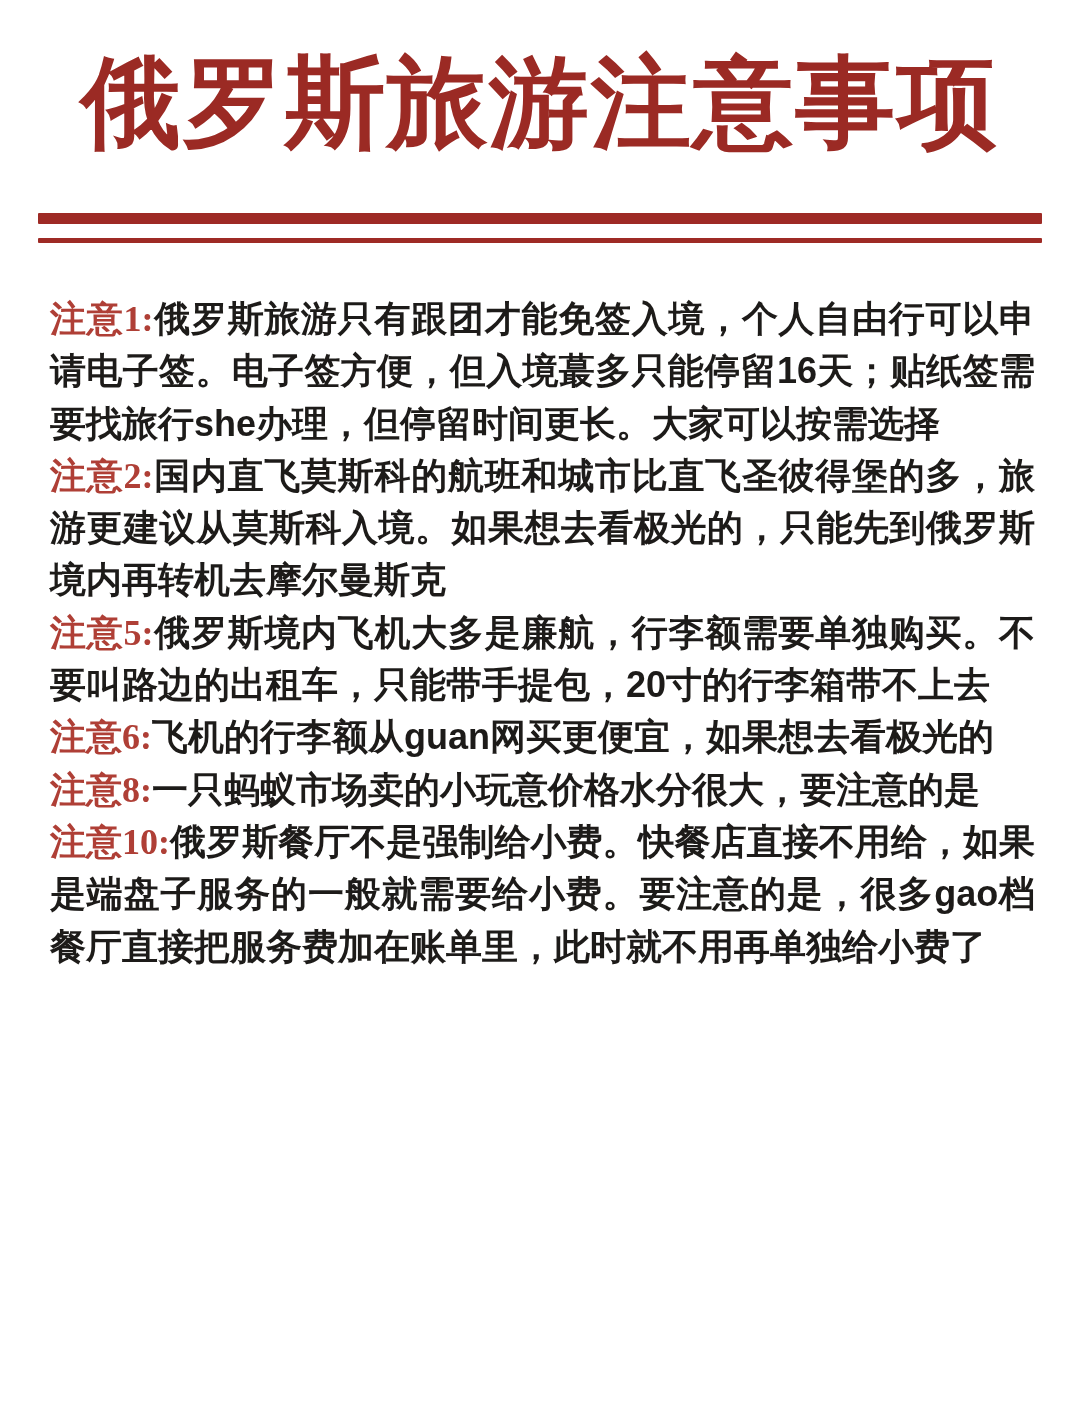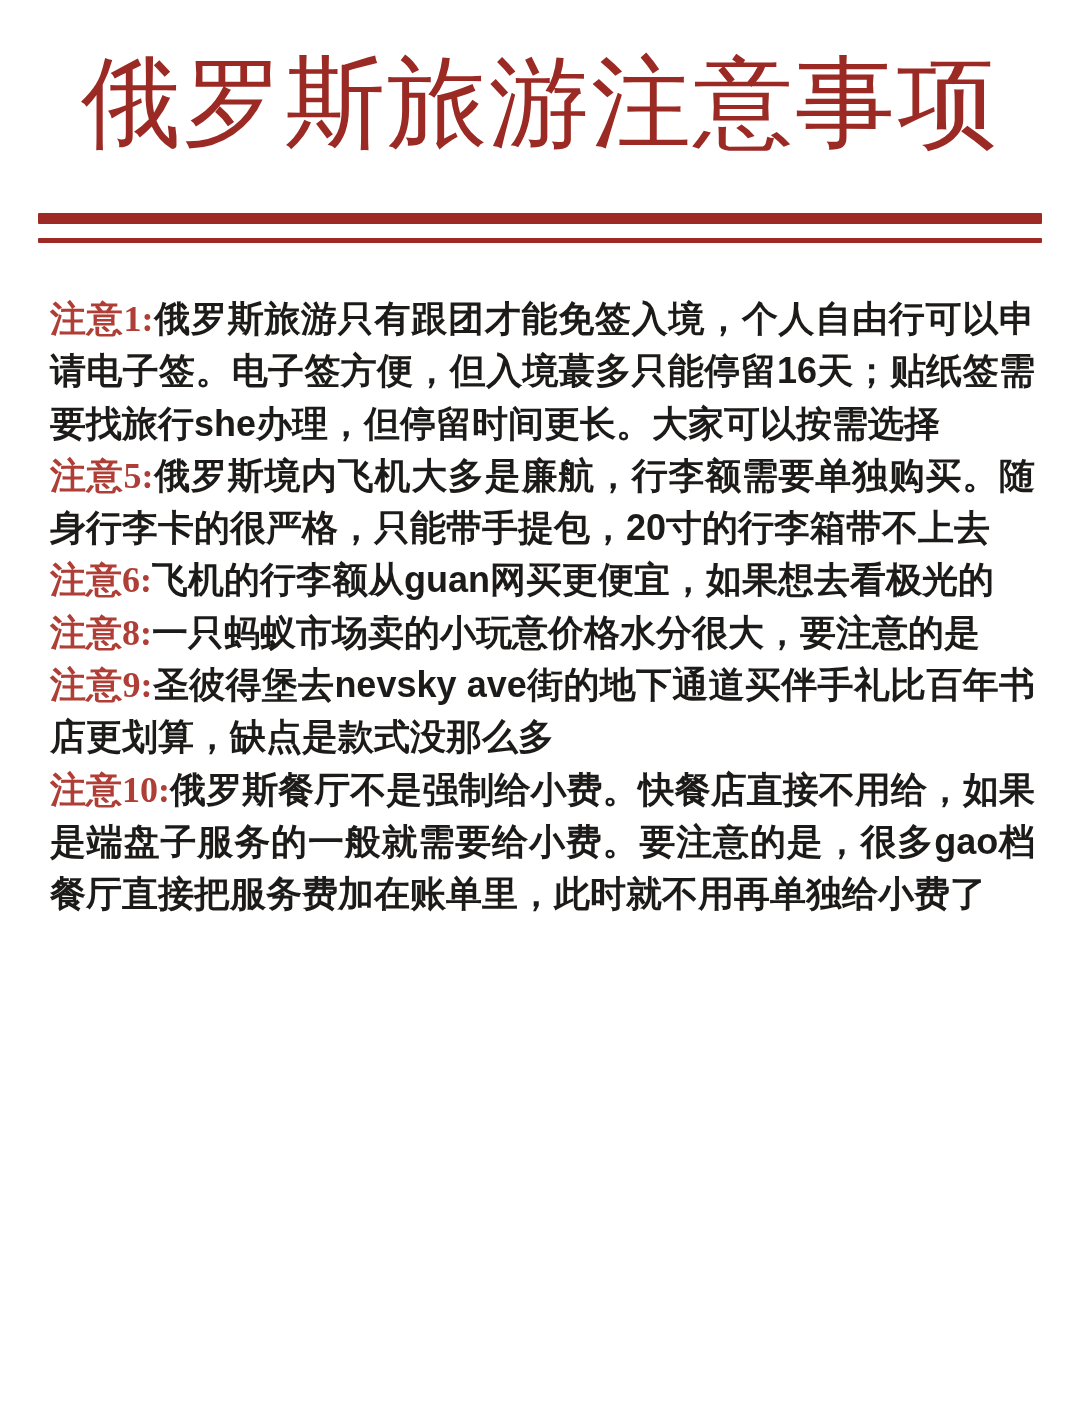--- a/index.html
+++ b/index.html
@@ -17,21 +17,21 @@
     background: var(--c-bg);
     font-family: "Liberation Sans", "DejaVu Sans", sans-serif;
     overflow: hidden;
   }
   .page { width: 1080px; height: 1413px; position: relative; }
 
   .title {
     margin: 36px 0 0 0;
     text-align: center;
     font-family: "Liberation Serif", "DejaVu Serif", serif;
-    font-weight: 400;
+    font-weight: 700;
     font-size: 100px;
     line-height: 135px;
     letter-spacing: 2px;
     color: var(--c-title);
     white-space: nowrap;
   }
 
   .divider { background: var(--c-divider); border-radius: 1px; }
   .divider.thick { height: 11px; margin: 42px 38px 0 38px; }
   .divider.thin  { height: 5px;  margin: 14px 38px 0 38px; }
@@ -59,27 +59,27 @@
 </head>
 <body>
 
 <div class="page">
   <h1 class="title">俄罗斯旅游注意事项</h1>
   <div class="divider thick"></div>
   <div class="divider thin"></div>
   <div class="notes">
   <p class="note"><span class="note-label">注意1:</span><span class="note-body">俄罗斯旅游只有跟团才能免签入境，个人自由行可以申请电子签。电子签方便，但入境蕞多只能停留16天；贴纸签需要找旅行she办理，但停留时间更长。大家可以按需选择</span></p>
 
+  <p class="note"><span class="note-label">注意2:</span><span class="note-body">国内直飞莫斯科的航班和城市比直飞圣彼得堡的多，旅游更建议从莫斯科入境。如果想去看极光的，只能先到俄罗斯境内再转机去摩尔曼斯克</span></p>
 
 
 
-  <p class="note"><span class="note-label">注意5:</span><span class="note-body">俄罗斯境内飞机大多是廉航，行李额需要单独购买。随身行李卡的很严格，只能带手提包，20寸的行李箱带不上去</span></p>
+  <p class="note"><span class="note-label">注意5:</span><span class="note-body">俄罗斯境内飞机大多是廉航，行李额需要单独购买。不要叫路边的出租车，只能带手提包，20寸的行李箱带不上去</span></p>
 
   <p class="note"><span class="note-label">注意6:</span><span class="note-body">飞机的行李额从guan网买更便宜，如果想去看极光的</span></p>
 
 
   <p class="note"><span class="note-label">注意8:</span><span class="note-body">一只蚂蚁市场卖的小玩意价格水分很大，要注意的是</span></p>
 
-  <p class="note"><span class="note-label">注意9:</span><span class="note-body">圣彼得堡去nevsky ave街的地下通道买伴手礼比百年书店更划算，缺点是款式没那么多</span></p>
 
   <p class="note"><span class="note-label">注意10:</span><span class="note-body">俄罗斯餐厅不是强制给小费。快餐店直接不用给，如果是端盘子服务的一般就需要给小费。要注意的是，很多gao档餐厅直接把服务费加在账单里，此时就不用再单独给小费了</span></p>
 </div>
 </div>
 
 </body></html>

